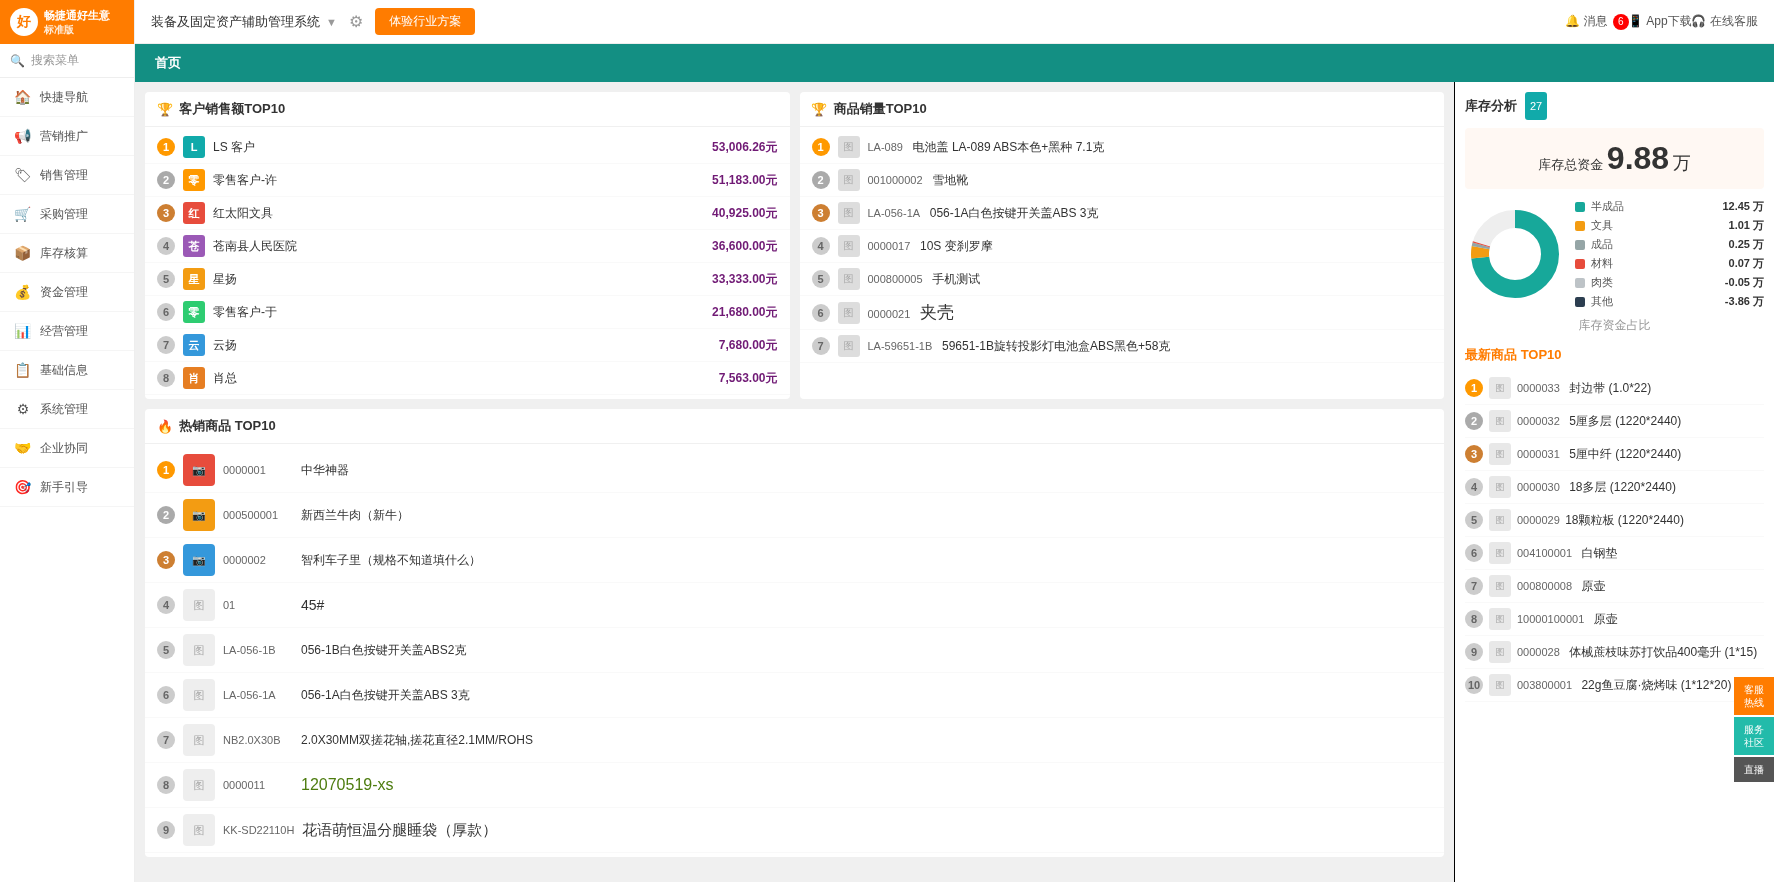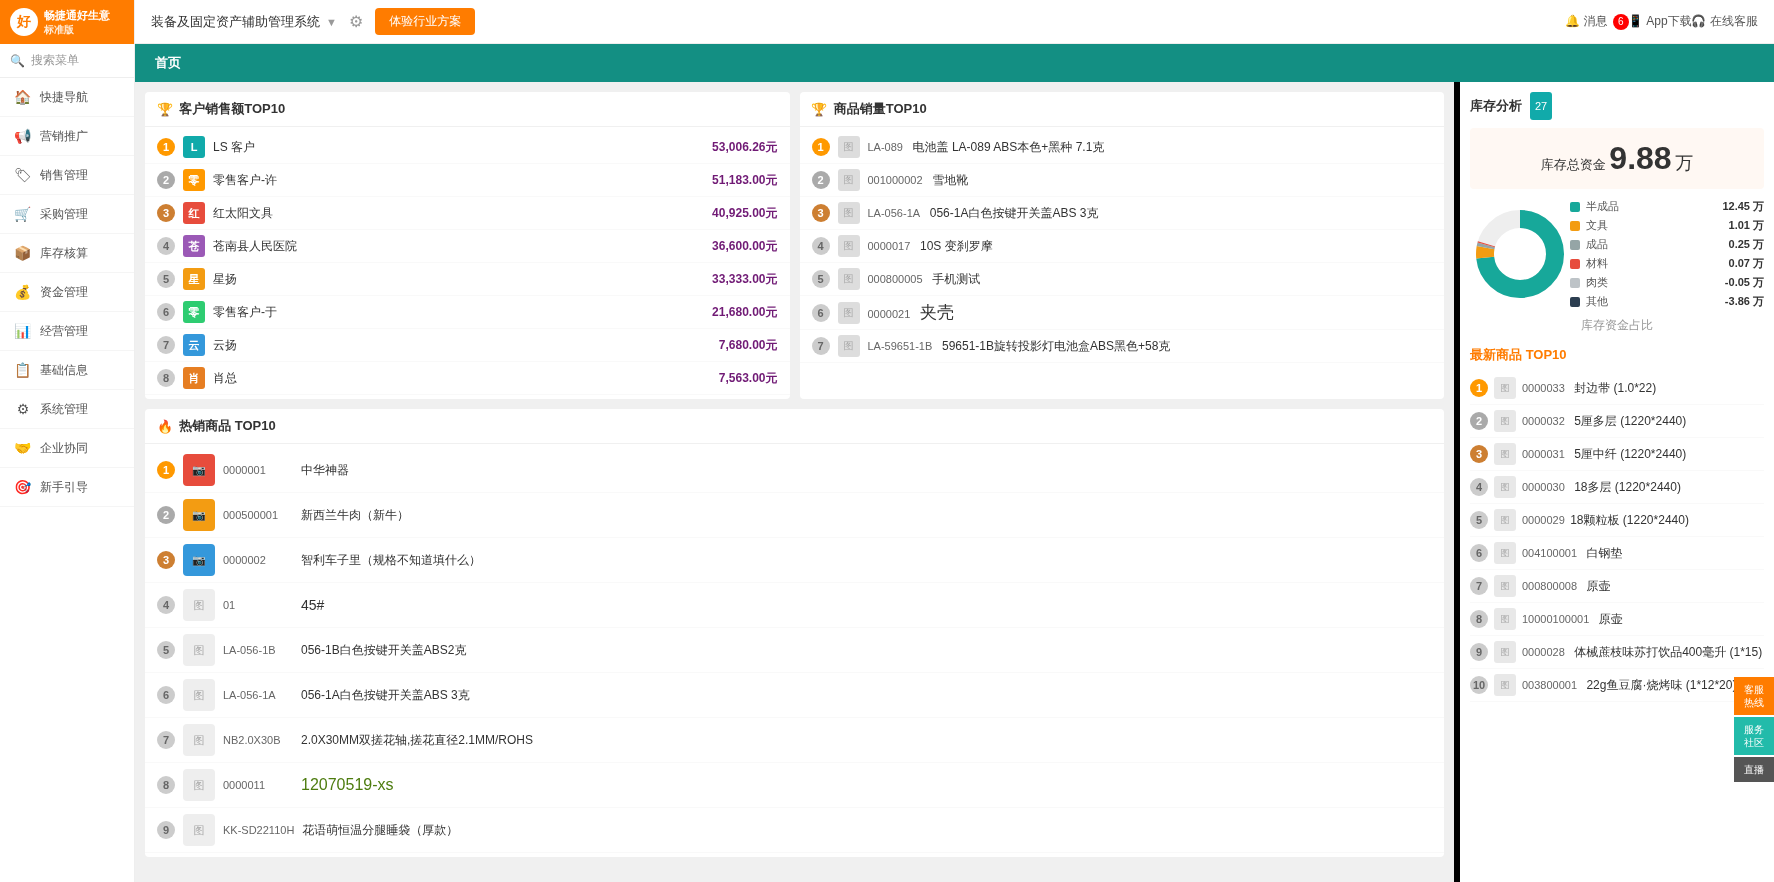--- a/index.html
+++ b/index.html
@@ -65,21 +65,21 @@
     .topbar-right .badge { background: #f00; color: #fff; border-radius: 50%; width: 16px; height: 16px; font-size: 10px; display: inline-flex; align-items: center; justify-content: center; margin-left: 2px; }
     .nav-tab {
       padding: 10px 20px; color: rgba(255,255,255,0.85); font-size: 13px; cursor: pointer;
     }
     .nav-tab.active { background: rgba(0,0,0,0.15); color: #fff; font-weight: bold; }
 
     
     .content { flex: 1; overflow-y: auto; display: flex; gap: 0; background: #f0f0f0; }
 
     .center-panel { flex: 1; padding: 10px; display: flex; flex-direction: column; gap: 10px; overflow-y: auto; }
-    .right-panel { width: 320px; background: #fff; border-left: 6px solid #000000; overflow-y: auto; padding: 10px; flex-shrink: 0; }
+    .right-panel { width: 320px; background: #fff; border-left: 1px solid #000000; overflow-y: auto; padding: 10px; flex-shrink: 0; }
 
     
     .top-section { display: flex; gap: 10px; }
     .customer-box, .product-box { flex: 1; background: #fff; border-radius: 4px; overflow: hidden; }
     .box-header { padding: 8px 12px; font-size: 13px; font-weight: bold; color: #333; border-bottom: 1px solid #f0f0f0; display: flex; align-items: center; gap: 6px; }
 
     .rank-list { padding: 4px 0; }
     .rank-item { display: flex; align-items: center; padding: 5px 12px; gap: 8px; border-bottom: 1px solid #f9f9f9; }
     .rank-num { width: 18px; height: 18px; border-radius: 50%; display: flex; align-items: center; justify-content: center; font-size: 11px; font-weight: bold; color: #fff; flex-shrink: 0; }
     .rank-num.gold { background: #f90; }
@@ -103,21 +103,21 @@
 
     
     .inventory-section { margin-bottom: 12px; }
     .inv-header { display: flex; align-items: center; gap: 8px; margin-bottom: 8px; }
     .inv-title { font-size: 13px; color: #333; font-weight: bold; }
     .inv-badge { background: #1aa; color: #fff; border-radius: 3px; padding: 8px 5px; font-size: 11px; }
     .inv-total { text-align: center; background: #fff8f3; border-radius: 4px; padding: 12px; margin-bottom: 10px; }
     .inv-total-label { font-size: 13px; color: #333; }
 
     
-    .donut-area { display: flex; align-items: center; margin-bottom: 8px; }
+    .donut-area { display: flex; align-items: center; gap: 10px; margin-bottom: 8px; }
     .donut-svg { flex-shrink: 0; }
     .legend { display: flex; flex-direction: column; gap: 4px; font-size: 11px; flex: 1; }
     .legend-item { display: flex; align-items: center; justify-content: space-between; gap: 6px; }
     .legend-dot { width: 10px; height: 10px; border-radius: 2px; flex-shrink: 0; }
     .legend-name { color: #555; flex: 1; }
     .legend-val { color: #333; font-weight: bold; white-space: nowrap; }
     .inv-footer { text-align: center; font-size: 12px; color: #999; margin-top: 4px; }
 
     
     .new-products-section { margin-top: 8px; }
@@ -423,21 +423,21 @@
             <div class="hot-item">
     <div class="rank-num gray">8</div>
     <div class="hot-thumb" style="">图</div>
     <span class="product-code" style="min-width:70px">0000011</span>
     <span style="font-size:16px;color:#4d7c0f">12070519-xs</span>
   </div>
             <div class="hot-item">
     <div class="rank-num gray">9</div>
     <div class="hot-thumb" style="">图</div>
     <span class="product-code" style="min-width:70px">KK-SD22110H</span>
-    <span style="font-size:12px;color:#333">花语萌恒温分腿睡袋（厚款）</span>
+    <span style="font-size:15px;color:#333">花语萌恒温分腿睡袋（厚款）</span>
   </div>
           </div>
       </div>
     </div>
 
     <div class="right-panel">
 
       <div class="inventory-section">
         <div class="inv-header">
           <span class="inv-title">库存分析</span>

